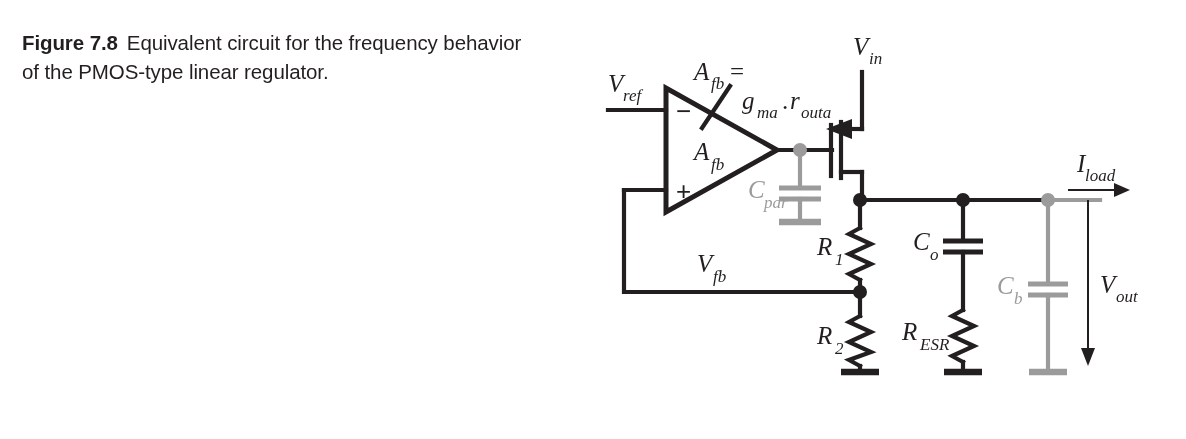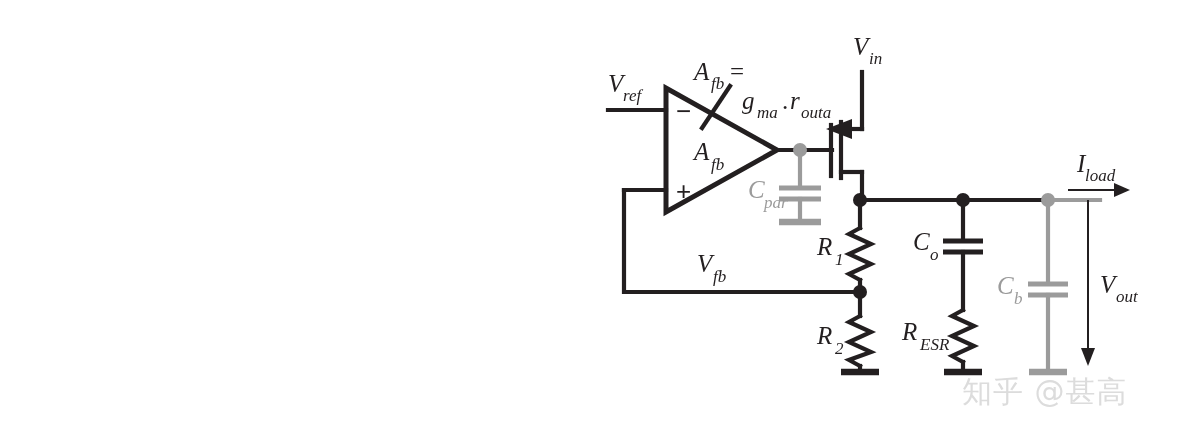--- a/index.html
+++ b/index.html
@@ -71,20 +71,23 @@
     letter-spacing: 1px;
     white-space: nowrap;
     user-select: none;
   }
 </style>
 </head>
 <body>
 
 <div id="page">
 
+  <div class="caption">
+    <span class="fig-num">Figure 7.8</span><span>Equivalent circuit for the frequency behavior of the PMOS-type linear regulator.</span>
+  </div>
 
   <svg id="circuit" width="1186" height="439" viewBox="0 0 1186 439">
 
     <g>
       <polygon class="tri" points="666,88 666,212 777,150"></polygon>
 
       <line class="wire" x1="608" y1="110" x2="666" y2="110"></line>
 
       <line class="wire" x1="624" y1="190" x2="666" y2="190"></line>
 
@@ -214,15 +217,14 @@
     </g>
 
     <g>
       <polyline class="wire" points="860,292 624,292 624,190"></polyline>
       <text class="lbl lbl-main" x="697" y="272">V</text>
       <text class="lbl lbl-sub" x="713" y="282">fb</text>
     </g>
 
   </svg>
 
-  <div class="watermark">知乎 @甚高</div>
 
 </div>
 
 </body></html>

